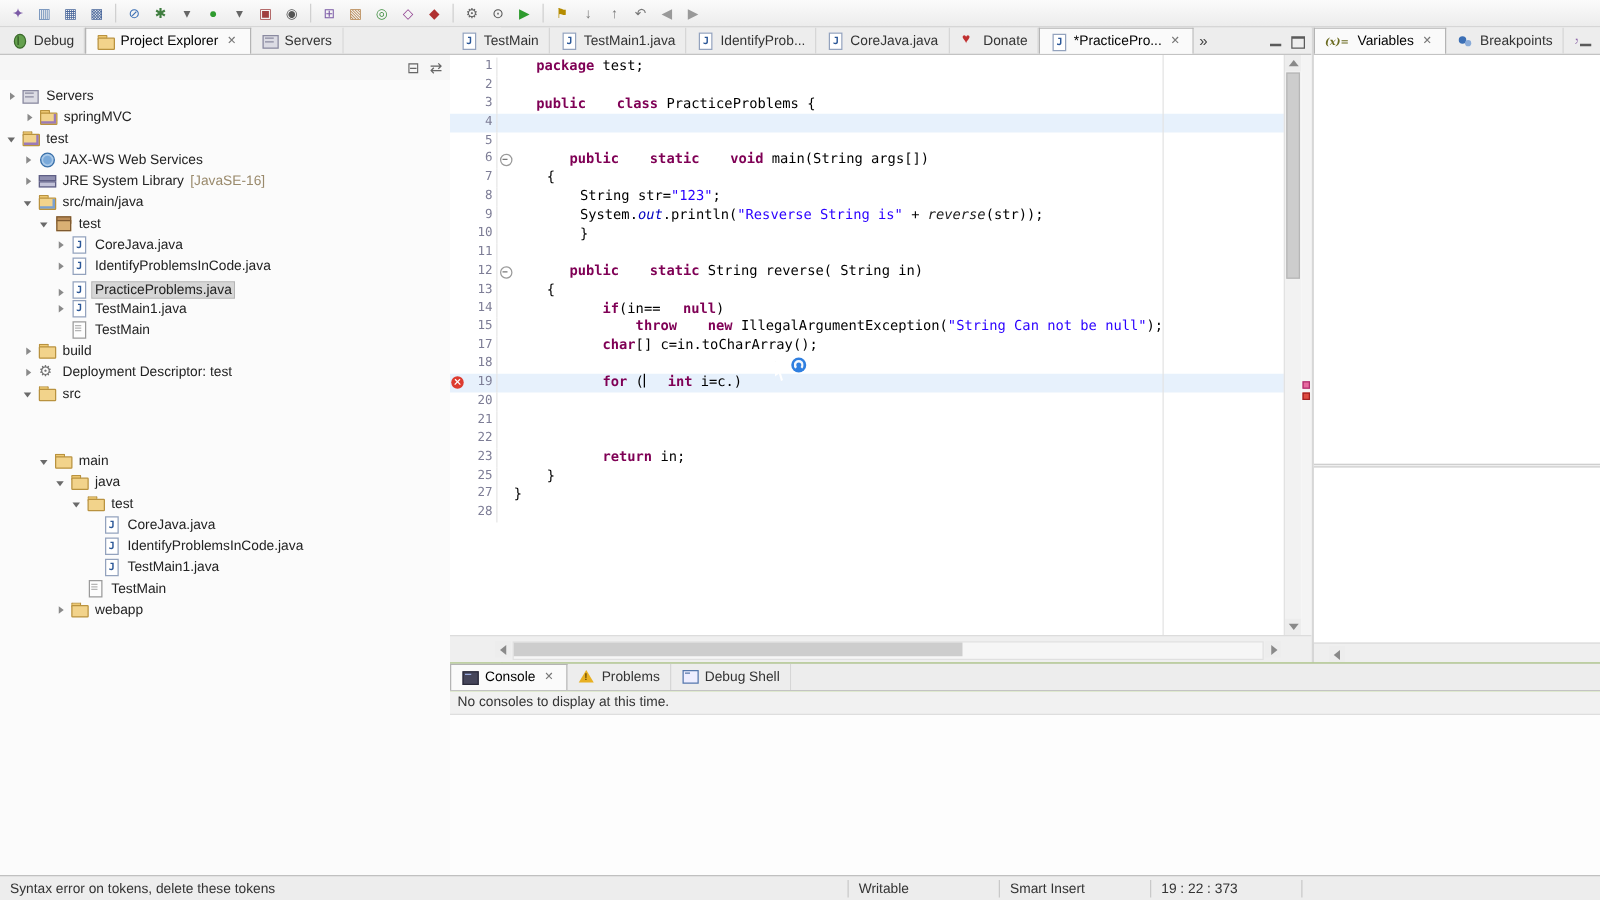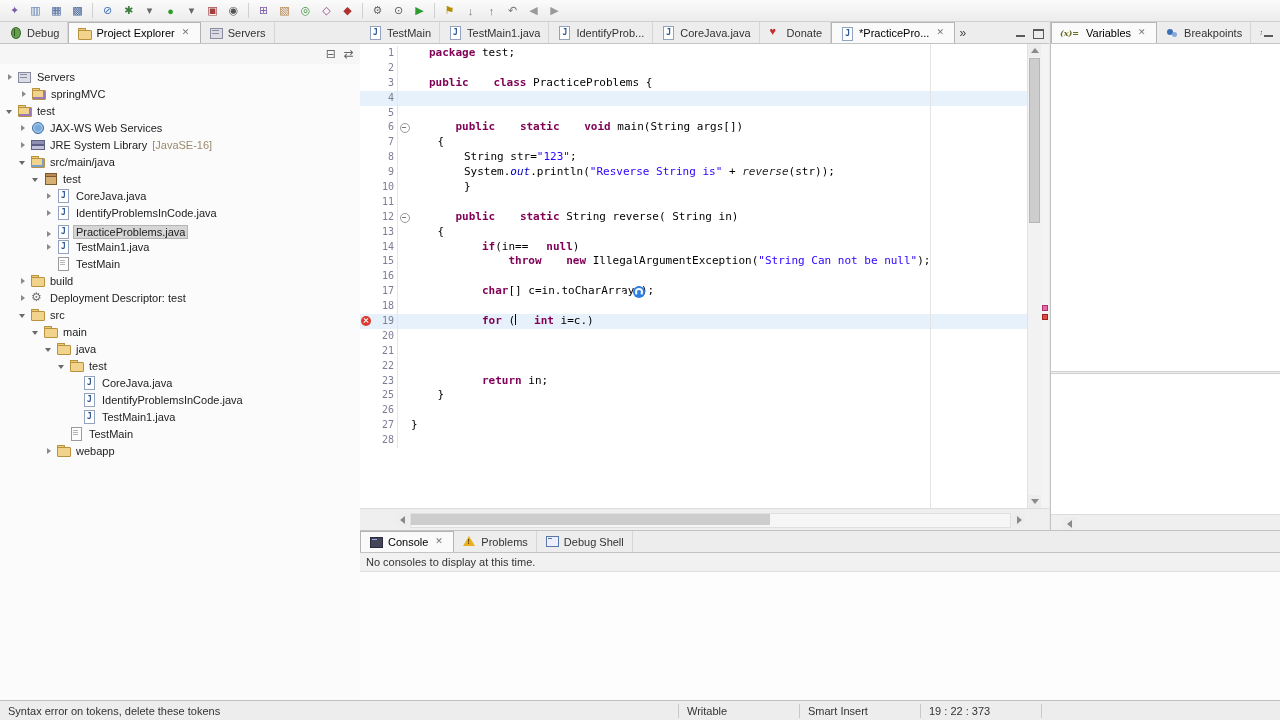--- a/index.html
+++ b/index.html
@@ -319,21 +319,21 @@
         <div class="trow" style="padding-left: 19px;">
           <span class="arr arr-c"></span>
           <span class="ic ic-gear"></span>
           <span class="tlab">Deployment Descriptor: test</span>
         </div>
         <div class="trow" style="padding-left: 19px;">
           <span class="arr arr-e"></span>
           <span class="ic ic-folder"></span>
           <span class="tlab">src</span>
         </div>
-        <div class="trow" style="padding-left: 32px;">
+        <div class="trow" style="padding-left: 32px; margin-top: 37px;">
           <span class="arr arr-e"></span>
           <span class="ic ic-folder"></span>
           <span class="tlab">main</span>
         </div>
         <div class="trow" style="padding-left: 45px;">
           <span class="arr arr-e"></span>
           <span class="ic ic-folder"></span>
           <span class="tlab">java</span>
         </div>
         <div class="trow" style="padding-left: 58px;">
@@ -414,30 +414,28 @@
           <div class="crow"><span class="cmargin"></span><span class="cnum">6</span><span class="cfold"><span class="folddot"></span></span><span class="ctext"><span class="tp">    </span><span class="tk">public</span><span class="tp"> </span><span class="tk">static</span><span class="tp"> </span><span class="tk">void</span><span class="tp"> main(String args[])</span></span></div>
           <div class="crow"><span class="cmargin"></span><span class="cnum">7</span><span class="cfold"></span><span class="ctext"><span class="tp">    {</span></span></div>
           <div class="crow"><span class="cmargin"></span><span class="cnum">8</span><span class="cfold"></span><span class="ctext"><span class="tp">        String str=</span><span class="ts">"123"</span><span class="tp">;</span></span></div>
           <div class="crow"><span class="cmargin"></span><span class="cnum">9</span><span class="cfold"></span><span class="ctext"><span class="tp">        System.</span><span class="tsf">out</span><span class="tp">.println(</span><span class="ts">"Resverse String is"</span><span class="tp"> + </span><span class="tsm">reverse</span><span class="tp">(str));</span></span></div>
           <div class="crow"><span class="cmargin"></span><span class="cnum">10</span><span class="cfold"></span><span class="ctext"><span class="tp">        }</span></span></div>
           <div class="crow"><span class="cmargin"></span><span class="cnum">11</span><span class="cfold"></span><span class="ctext"></span></div>
           <div class="crow"><span class="cmargin"></span><span class="cnum">12</span><span class="cfold"><span class="folddot"></span></span><span class="ctext"><span class="tp">    </span><span class="tk">public</span><span class="tp"> </span><span class="tk">static</span><span class="tp"> String reverse( String in)</span></span></div>
           <div class="crow"><span class="cmargin"></span><span class="cnum">13</span><span class="cfold"></span><span class="ctext"><span class="tp">    {</span></span></div>
           <div class="crow"><span class="cmargin"></span><span class="cnum">14</span><span class="cfold"></span><span class="ctext"><span class="tp">        </span><span class="tk">if</span><span class="tp">(in==</span><span class="tk">null</span><span class="tp">)</span></span></div>
           <div class="crow"><span class="cmargin"></span><span class="cnum">15</span><span class="cfold"></span><span class="ctext"><span class="tp">            </span><span class="tk">throw</span><span class="tp"> </span><span class="tk">new</span><span class="tp"> IllegalArgumentException(</span><span class="ts">"String Can not be null"</span><span class="tp">);</span></span></div>
-          <div class="crow"><span class="cmargin"></span><span class="cnum">16</span><span class="cfold"></span><span class="ctext"></span></div>
           <div class="crow"><span class="cmargin"></span><span class="cnum">17</span><span class="cfold"></span><span class="ctext"><span class="tp">        </span><span class="tk">char</span><span class="tp">[] c=in.toCharArray();</span></span></div>
           <div class="crow"><span class="cmargin"></span><span class="cnum">18</span><span class="cfold"></span><span class="ctext"></span></div>
           <div class="crow hl"><span class="cmargin"><span class="errdot"></span></span><span class="cnum">19</span><span class="cfold"></span><span class="ctext"><span class="tp">        </span><span class="tk">for</span><span class="tp"> (</span><span class="caret"></span><span class="tk">int</span><span class="tp"> i=c.)</span></span></div>
           <div class="crow"><span class="cmargin"></span><span class="cnum">20</span><span class="cfold"></span><span class="ctext"></span></div>
           <div class="crow"><span class="cmargin"></span><span class="cnum">21</span><span class="cfold"></span><span class="ctext"></span></div>
           <div class="crow"><span class="cmargin"></span><span class="cnum">22</span><span class="cfold"></span><span class="ctext"></span></div>
           <div class="crow"><span class="cmargin"></span><span class="cnum">23</span><span class="cfold"></span><span class="ctext"><span class="tp">        </span><span class="tk">return</span><span class="tp"> in;</span></span></div>
           <div class="crow"><span class="cmargin"></span><span class="cnum">25</span><span class="cfold"></span><span class="ctext"><span class="tp">    }</span></span></div>
-          <div class="crow"><span class="cmargin"></span><span class="cnum">26</span><span class="cfold"></span><span class="ctext"></span></div>
           <div class="crow"><span class="cmargin"></span><span class="cnum">27</span><span class="cfold"></span><span class="ctext"><span class="tp">}</span></span></div>
           <div class="crow"><span class="cmargin"></span><span class="cnum">28</span><span class="cfold"></span><span class="ctext"></span></div>
         </div>
       <div id="print-margin"></div>
       <div id="vscroll">
         <div class="sbtn sb-up"></div>
         <div id="vthumb"></div>
         <div class="sbtn sb-down"></div>
       </div>
       <div id="overview-ruler">

